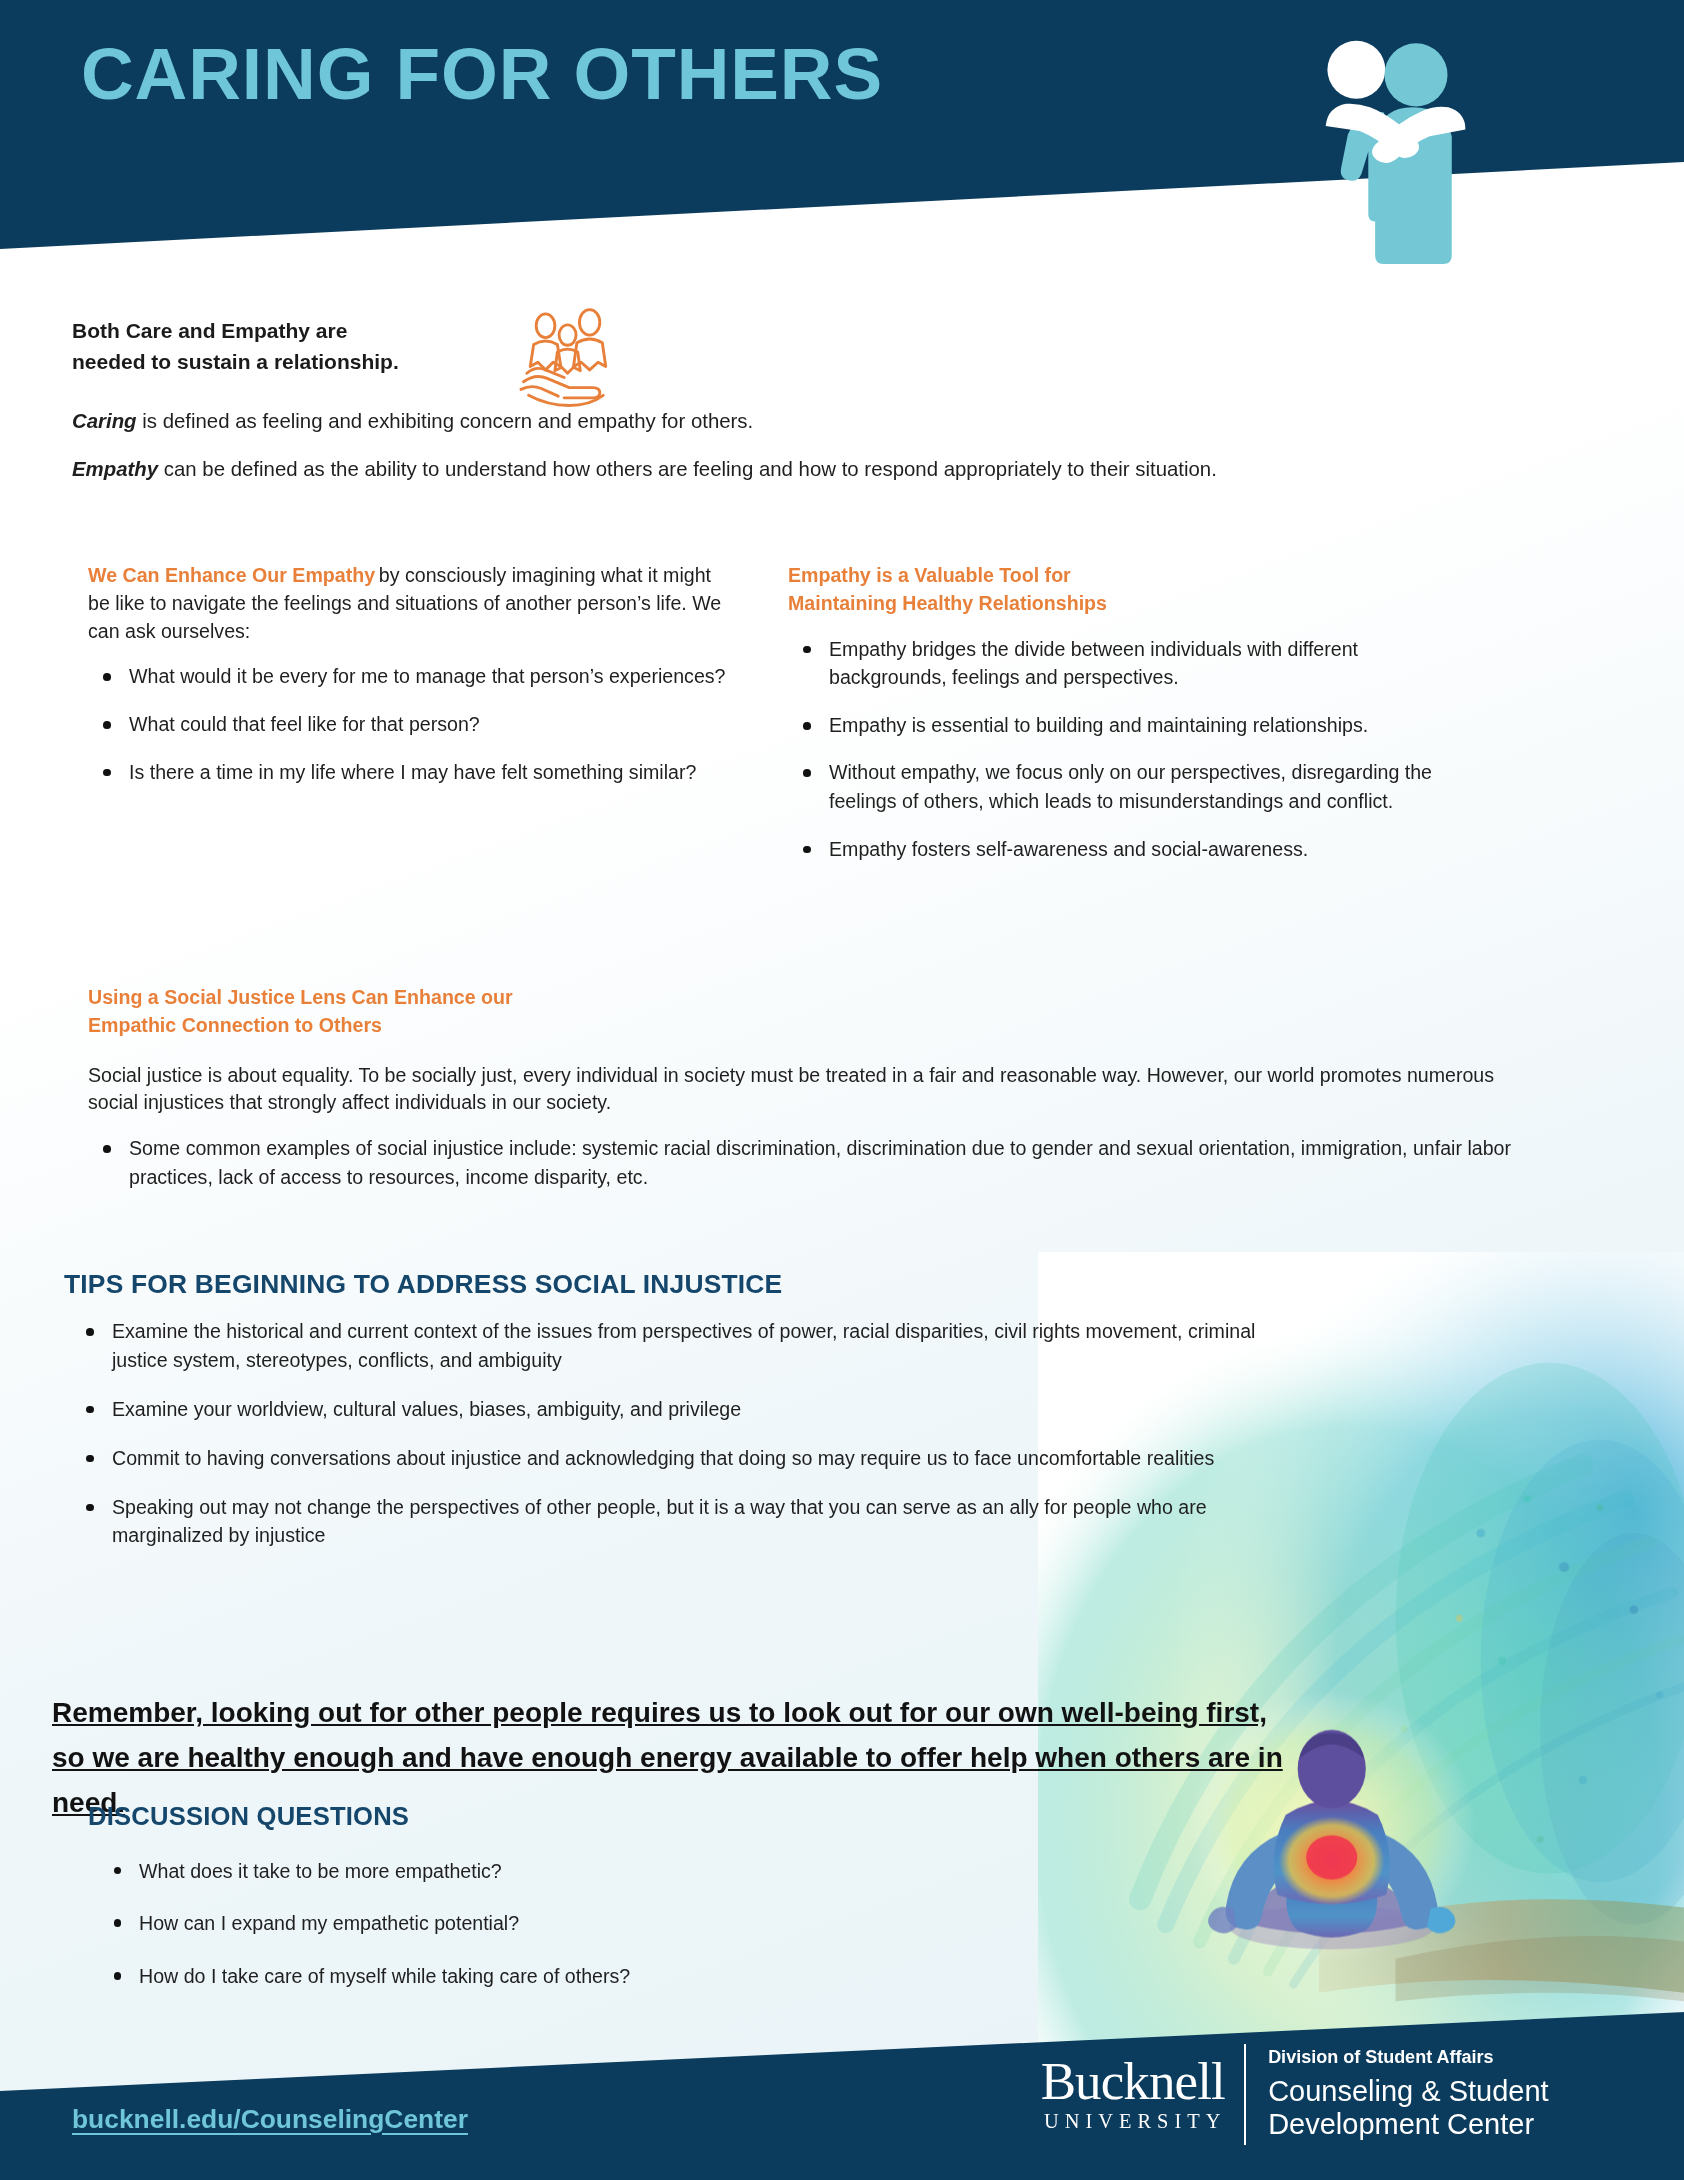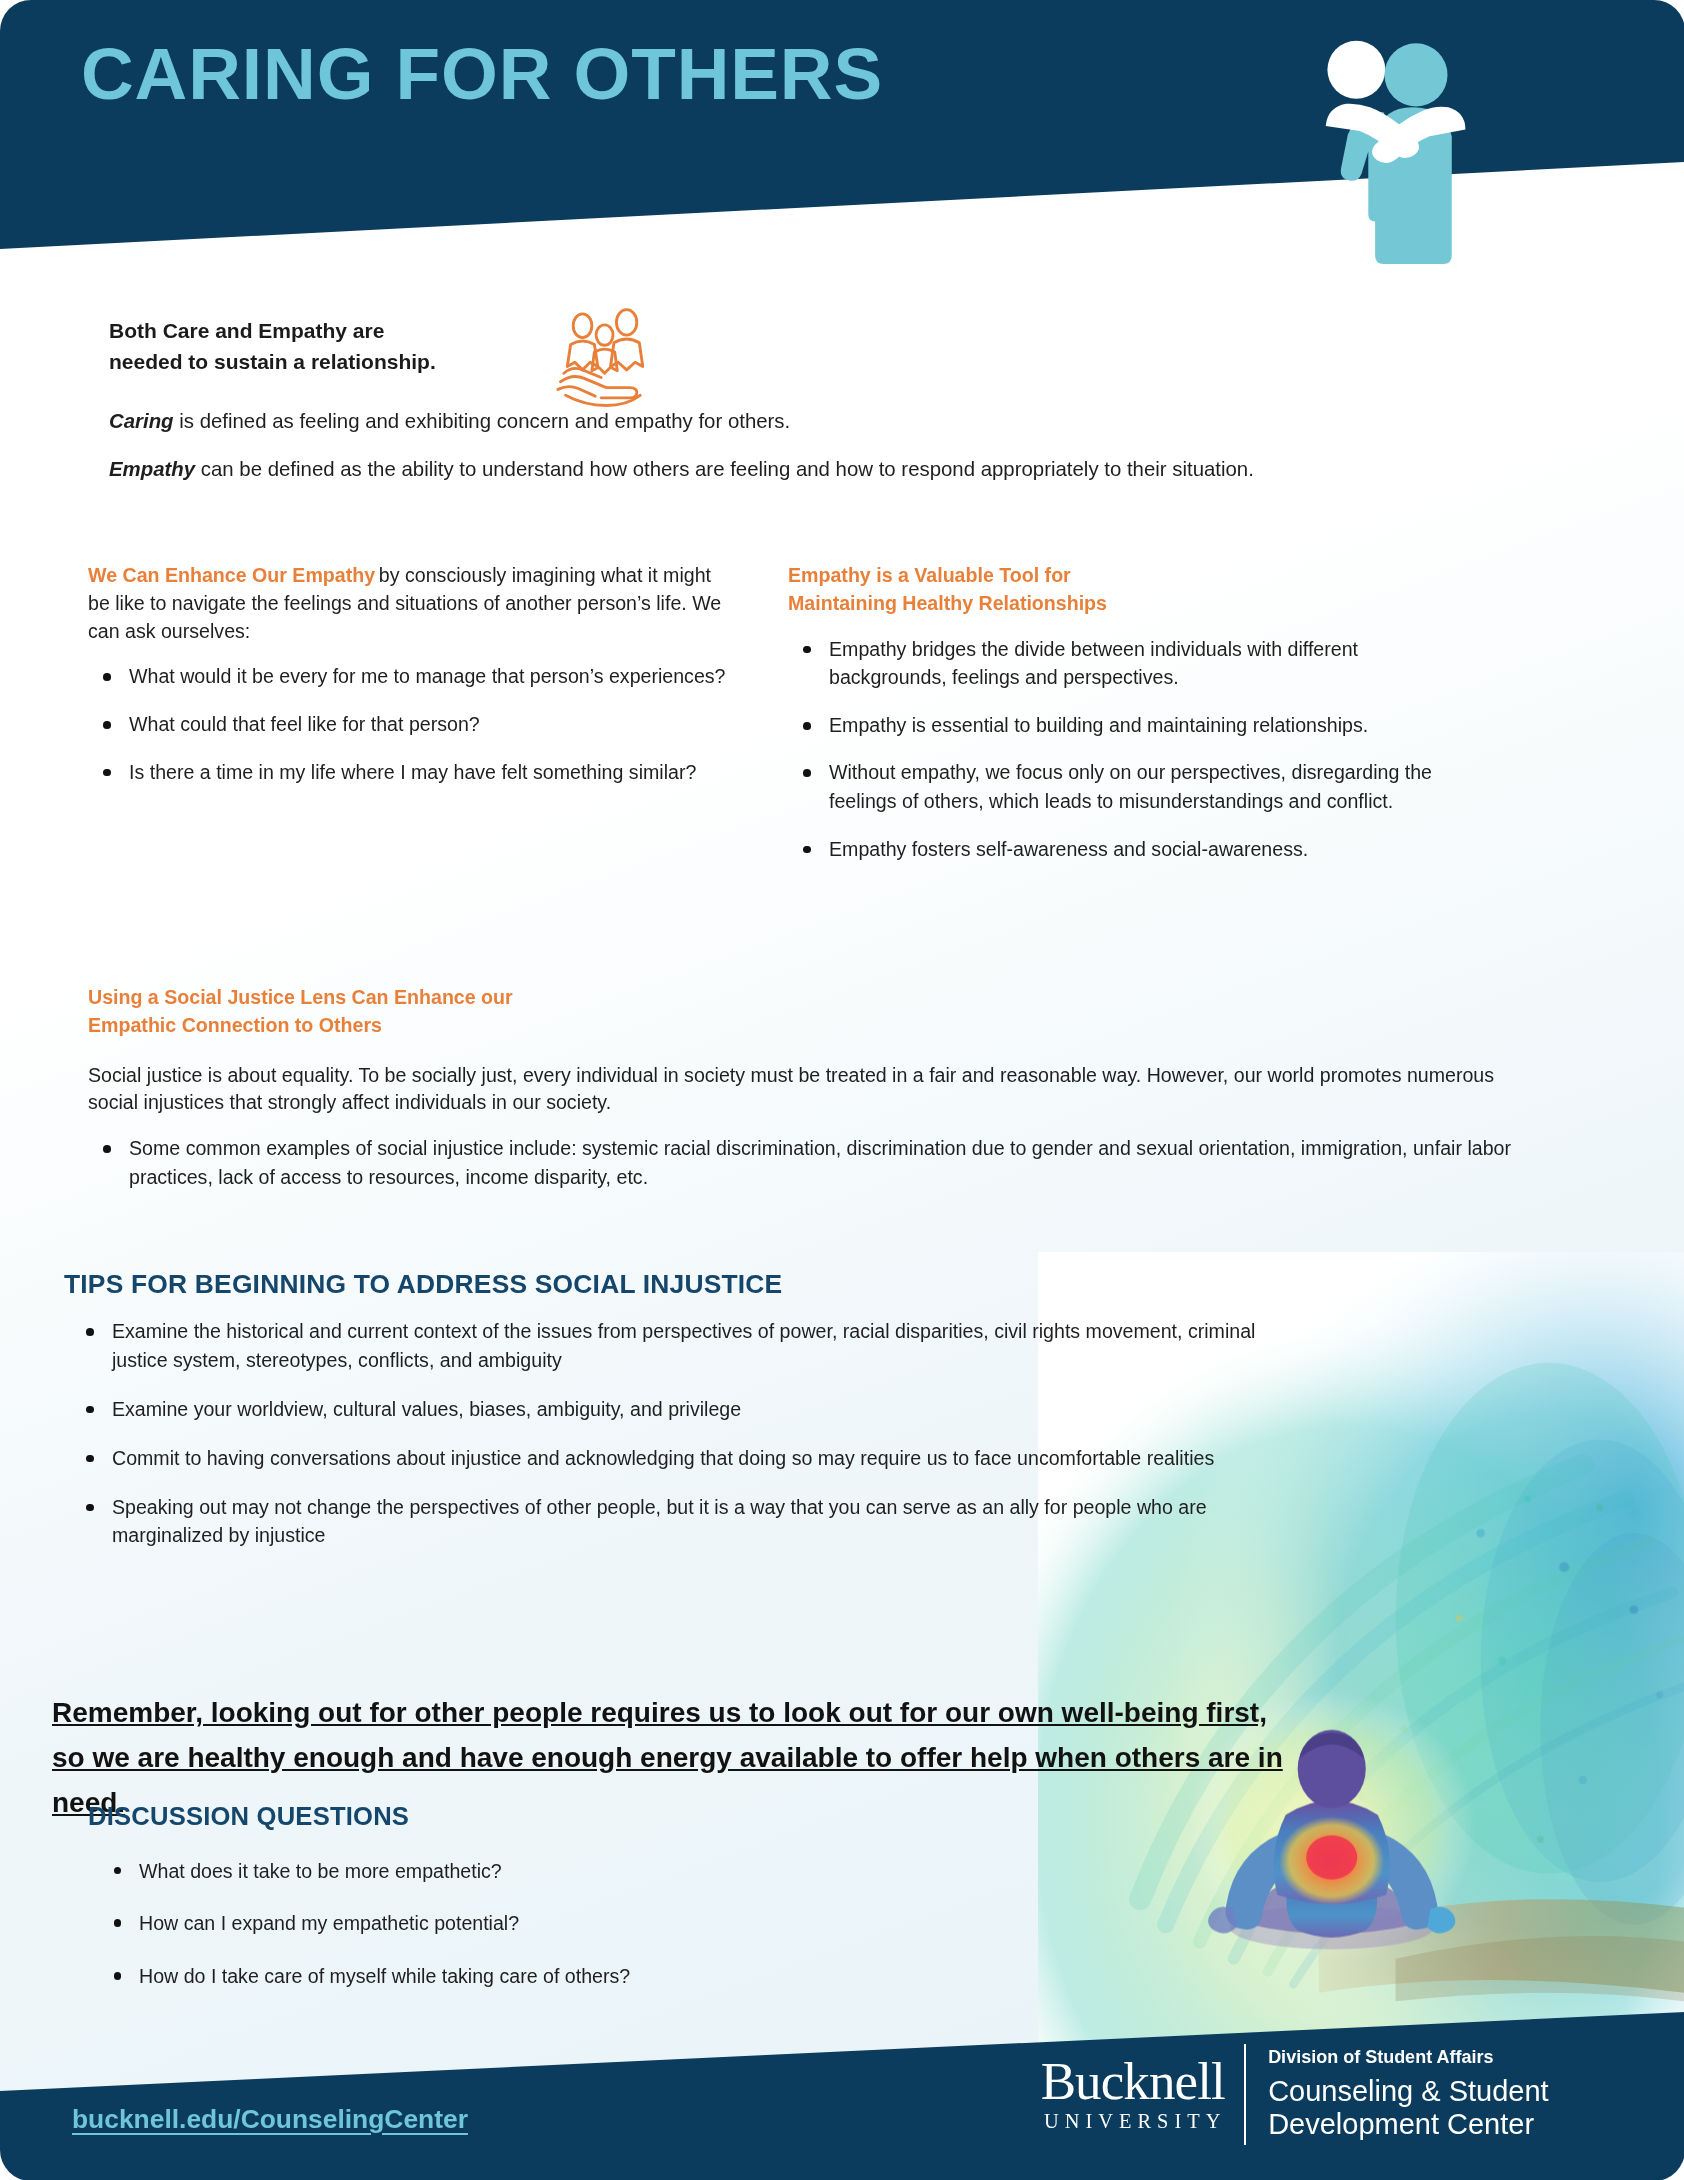--- a/index.html
+++ b/index.html
@@ -9,21 +9,20 @@
   }
   body {
     font-family: "Liberation Sans", sans-serif;
   }
   .page {
     position: relative;
     width: 1685px;
     height: 2181px;
     overflow: hidden;
     background: linear-gradient(160deg, #ffffff 0%, #ffffff 35%, #eef6f9 65%, #e8f3f7 100%);
-    border-radius: 31px;
   }
 
   
   .header-band {
     position: absolute;
     left: 0; top: 0;
     width: 1685px;
     height: 256px;
     background: #0b3c5d;
     clip-path: polygon(0 0, 1685px 0, 1685px 162px, 0 249px);
@@ -49,21 +48,20 @@
     z-index: 5;
   }
 
   
   .intro {
     position: absolute;
     left: 72px;
     top: 315px;
     width: 1448px;
     z-index: 3;
-    margin-left: 37px;
   }
   .intro-lead {
     font-size: 21px;
     font-weight: bold;
     color: #1b1b1b;
     line-height: 1.48;
     width: 443px;
   }
   .hands-icon {
     position: absolute;

